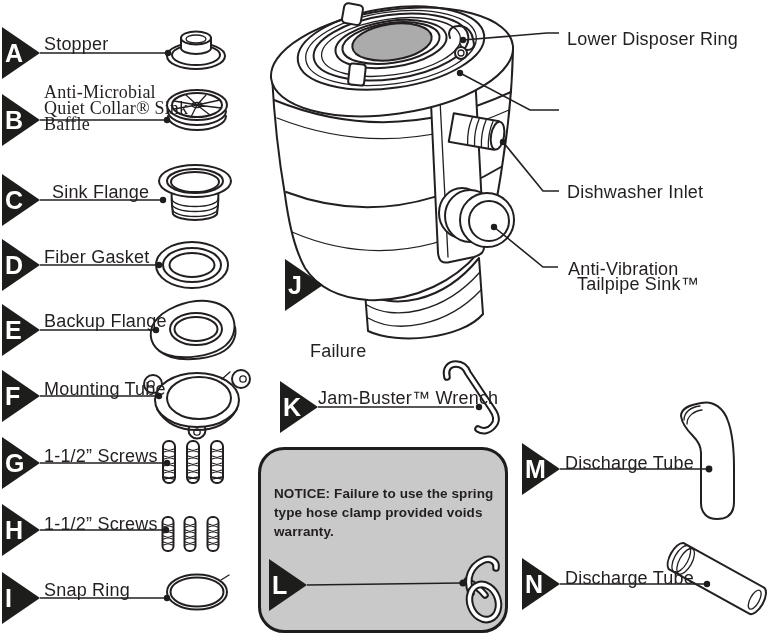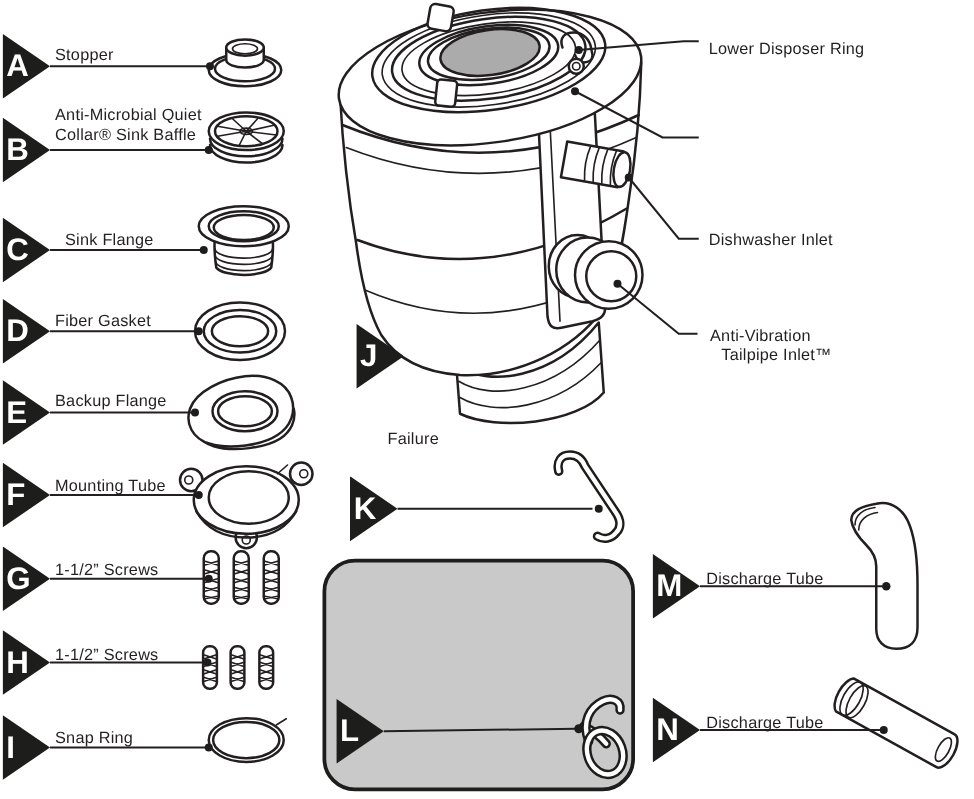--- a/index.html
+++ b/index.html
@@ -1,23 +1,23 @@
 <!DOCTYPE html>
 <html><head>
 <meta charset="utf-8">
 <style>
   html,body{margin:0;padding:0;background:#fff;}
   .stage{position:relative;width:779px;height:639px;background:#ffffff;
          font-family:"Liberation Sans",sans-serif;color:#231f20;overflow:hidden;}
   .tri{position:absolute;width:38px;height:52px;background:#1d1d1b;
        clip-path:polygon(0 0,100% 50%,0 100%);color:#fff;display:flex;align-items:center;
        font-weight:bold;font-size:25px;padding-left:3px;box-sizing:border-box;z-index:3;}
-  .lbl{position:absolute;font-size:13px;line-height:16px;letter-spacing:.2px;
+  .lbl{position:absolute;font-size:18px;line-height:16px;letter-spacing:.2px;
        white-space:nowrap;z-index:3;}
-  .lbl.wrap{white-space:normal;}
+  .lbl.wrap{white-space:normal;font-family:Liberation Serif, serif;}
   .notice{position:absolute;left:258px;top:447px;width:250px;height:186px;background:#c9c9c9;
           border:3.5px solid #1d1d1b;border-radius:26px;box-sizing:border-box;z-index:1;}
   .notice-text{position:absolute;left:274px;top:484px;width:228px;font-size:13.5px;
                line-height:19px;font-weight:bold;letter-spacing:.1px;z-index:3;}
   svg.art{position:absolute;left:0;top:0;z-index:2;pointer-events:none;}
   .ln{fill:none;stroke:#231f20;stroke-width:2;stroke-linecap:round;stroke-linejoin:round;}
   .lnw{fill:#ffffff;stroke:#231f20;stroke-width:2;stroke-linecap:round;stroke-linejoin:round;}
   .thin{stroke-width:1.3;}
   .pg{stroke:#231f20;stroke-width:2;}
   .lead{fill:none;stroke:#231f20;stroke-width:1.6;}
@@ -253,22 +253,24 @@
   <div class="lbl" style="left:44px;top:36px">Stopper</div>
   <div class="lbl wrap" style="left:44px;top:84px;width:148px">Anti-Microbial Quiet Collar® Sink Baffle</div>
   <div class="lbl" style="left:52px;top:184px">Sink Flange</div>
   <div class="lbl" style="left:44px;top:249px">Fiber Gasket</div>
   <div class="lbl" style="left:44px;top:313px">Backup Flange</div>
   <div class="lbl" style="left:44px;top:381px">Mounting Tube</div>
   <div class="lbl" style="left:44px;top:448px">1-1/2” Screws</div>
   <div class="lbl" style="left:44px;top:516px">1-1/2” Screws</div>
   <div class="lbl" style="left:44px;top:582px">Snap Ring</div>
   <div class="lbl" style="left:310px;top:343px">Failure</div>
+  <div class="lbl" style="left:318px;top:390px">Jam-Buster™ Wrench</div>
   <div class="lbl" style="left:565px;top:455px">Discharge Tube</div>
   <div class="lbl" style="left:565px;top:570px">Discharge Tube</div>
 
   <div class="lbl" style="left:567px;top:31px">Lower Disposer Ring</div>
   <div class="lbl" style="left:567px;top:184px">Dishwasher Inlet</div>
   <div class="lbl" style="left:568px;top:261px">Anti-Vibration</div>
-  <div class="lbl" style="left:577px;top:276px">Tailpipe Inlet™</div>
-
+  <div class="lbl" style="left:577px;top:276px">Tailpipe Sink™</div>
+
+  <div class="notice-text">NOTICE: Failure to use the spring type hose clamp provided voids warranty.</div>
 
 </div>
 
 </body></html>

